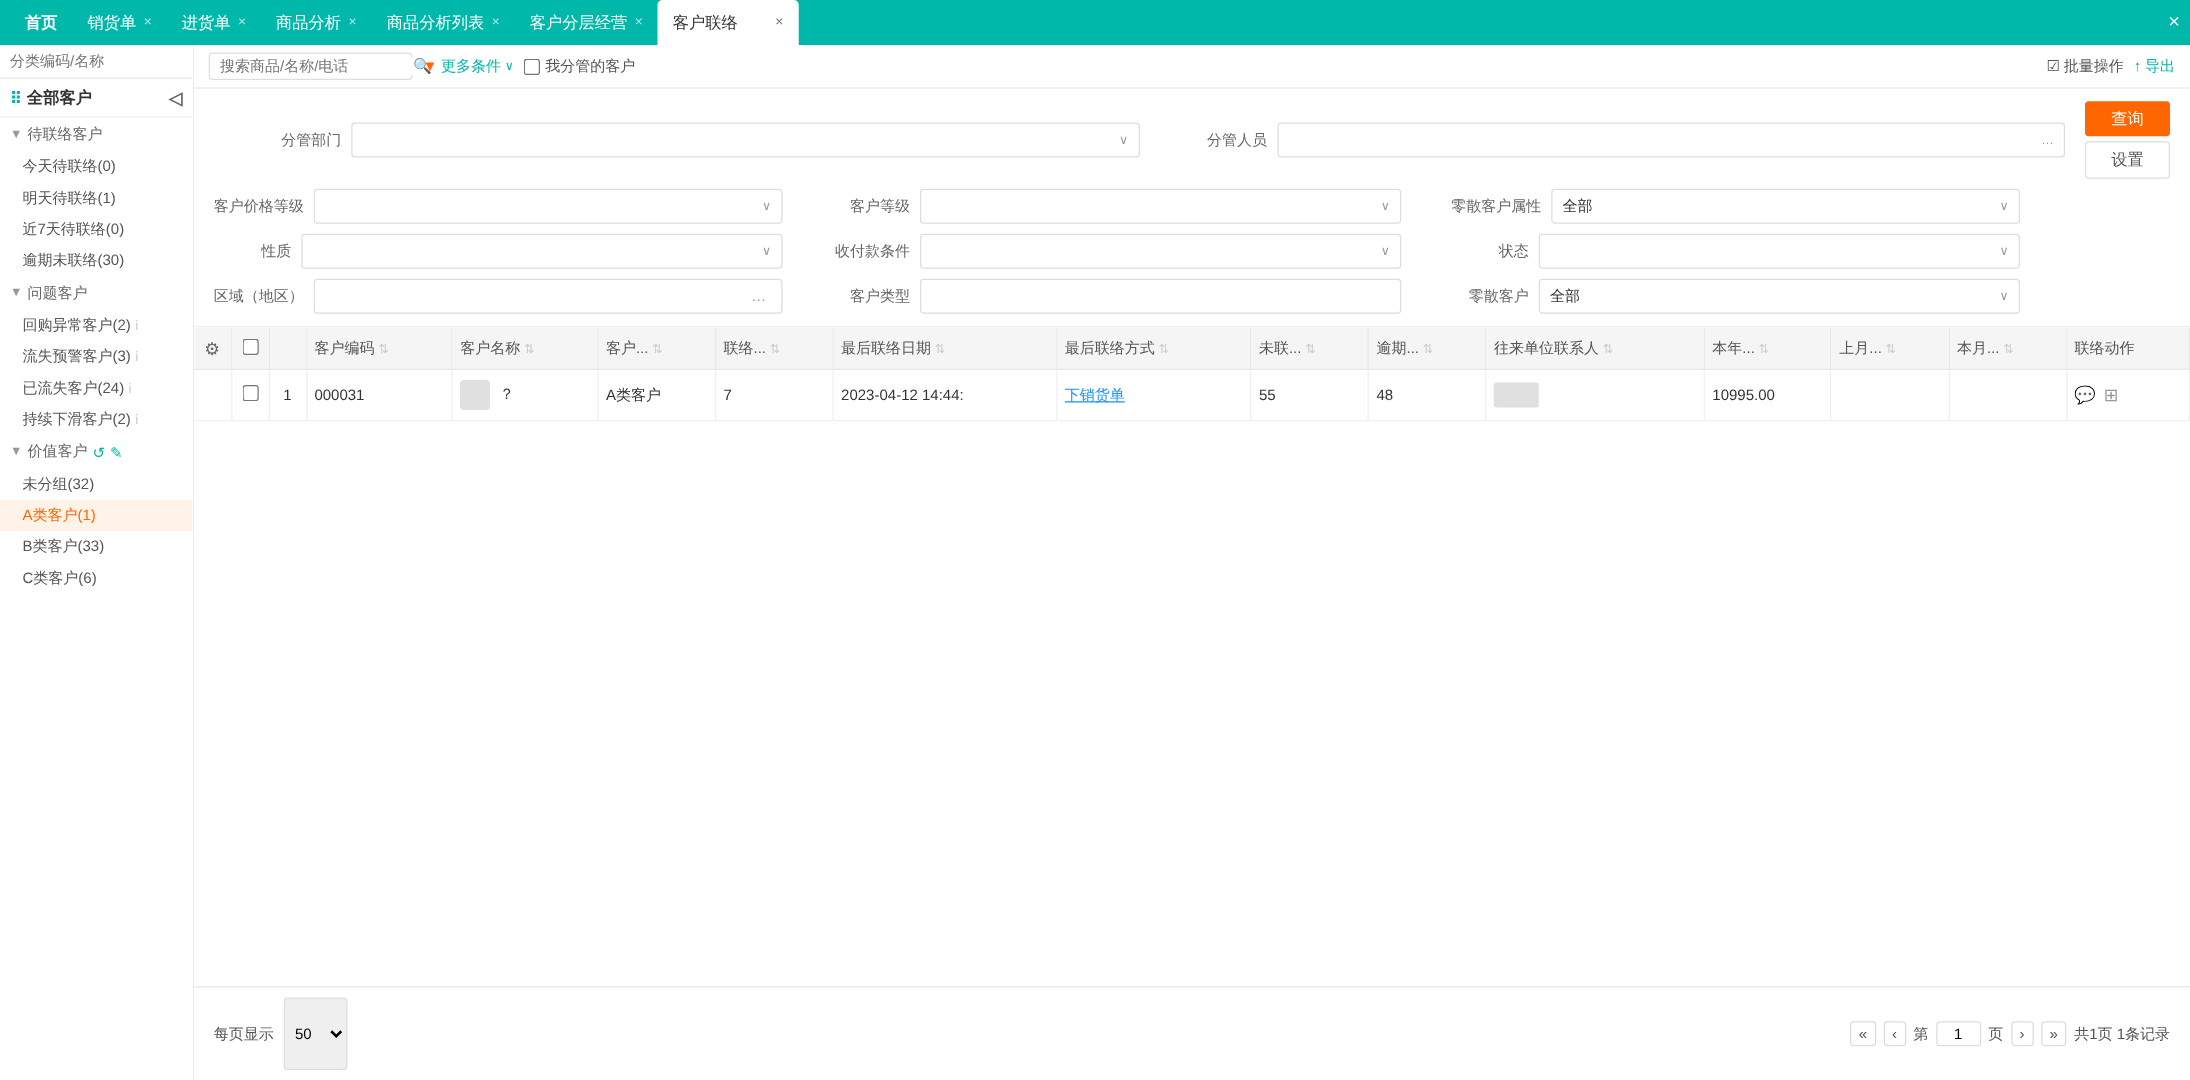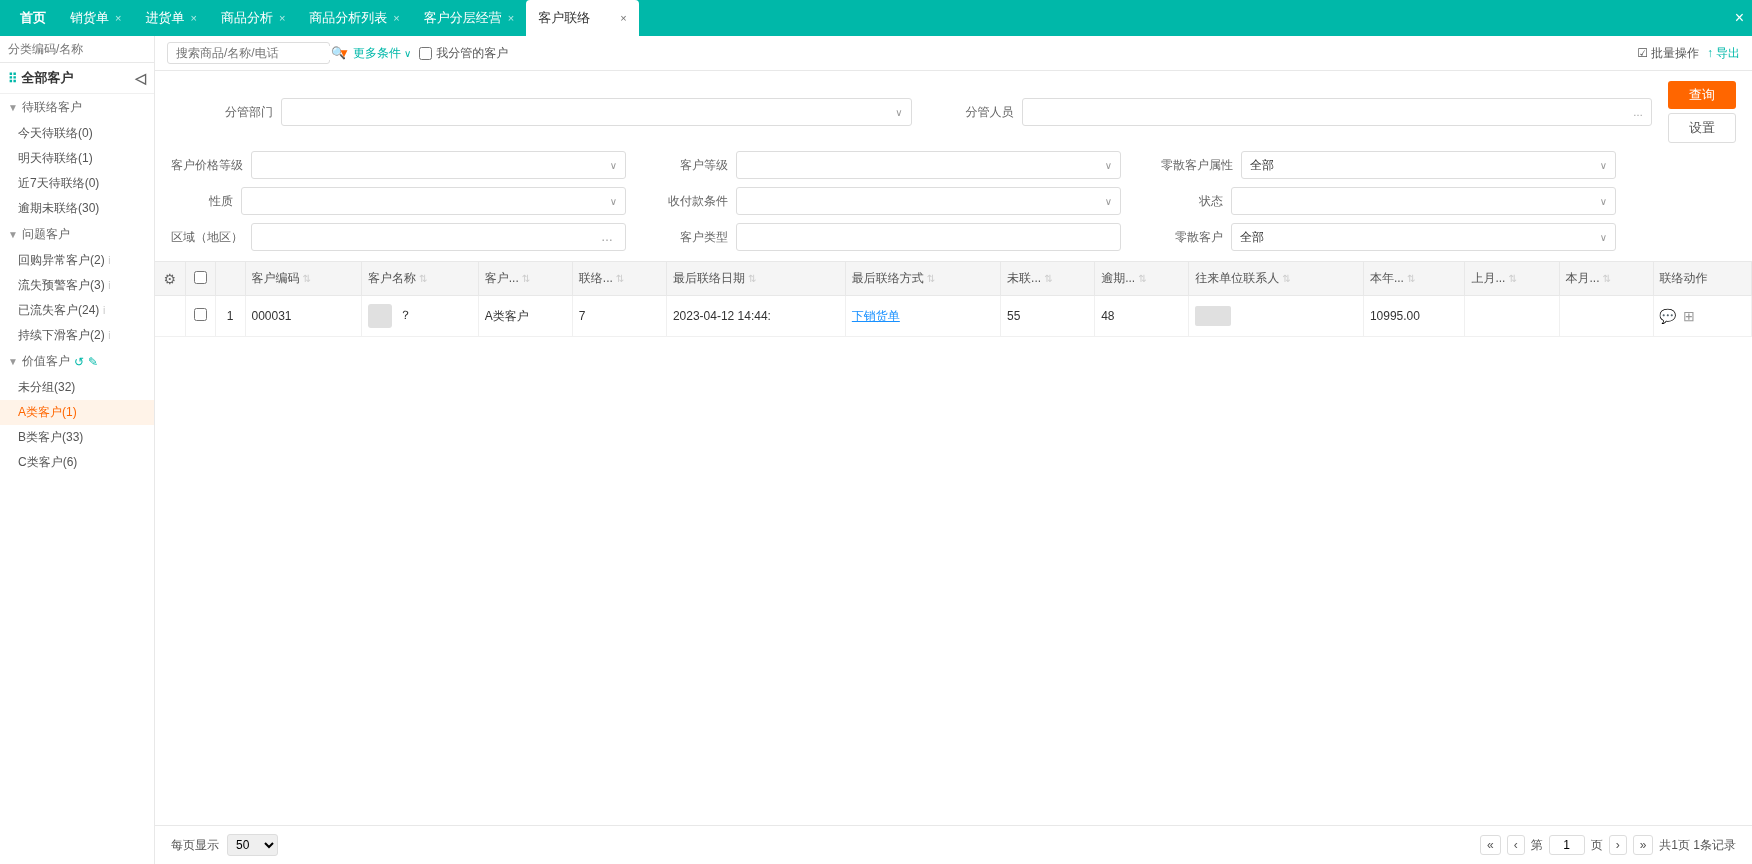--- a/index.html
+++ b/index.html
@@ -164,21 +164,21 @@
     .action-icon { color: #999; cursor: pointer; font-size: 14px; }
 
     
     .pagination-bar {
       display: flex; align-items: center; justify-content: space-between;
       padding: 8px 16px; background: #fff; border-top: 1px solid #e8e8e8;
       font-size: 12px; color: #555;
     }
     .pagination-left { display: flex; align-items: center; gap: 8px; }
     .page-size-select {
-      border: 1px solid #ddd; border-radius: 3px; padding: 2px 4px; font-size: 12px;
+      border: 1px solid #ddd; border-radius: 3px; padding: 20px 4px; font-size: 12px;
     }
     .pagination-right { display: flex; align-items: center; gap: 6px; }
     .page-btn {
       border: 1px solid #ddd; background: #fff; border-radius: 3px;
       padding: 2px 6px; cursor: pointer; color: #555; font-size: 12px;
     }
     .page-btn:disabled { color: #ccc; cursor: not-allowed; }
     .page-input {
       width: 36px; border: 1px solid #ddd; border-radius: 3px;
       padding: 2px 4px; text-align: center; font-size: 12px;

